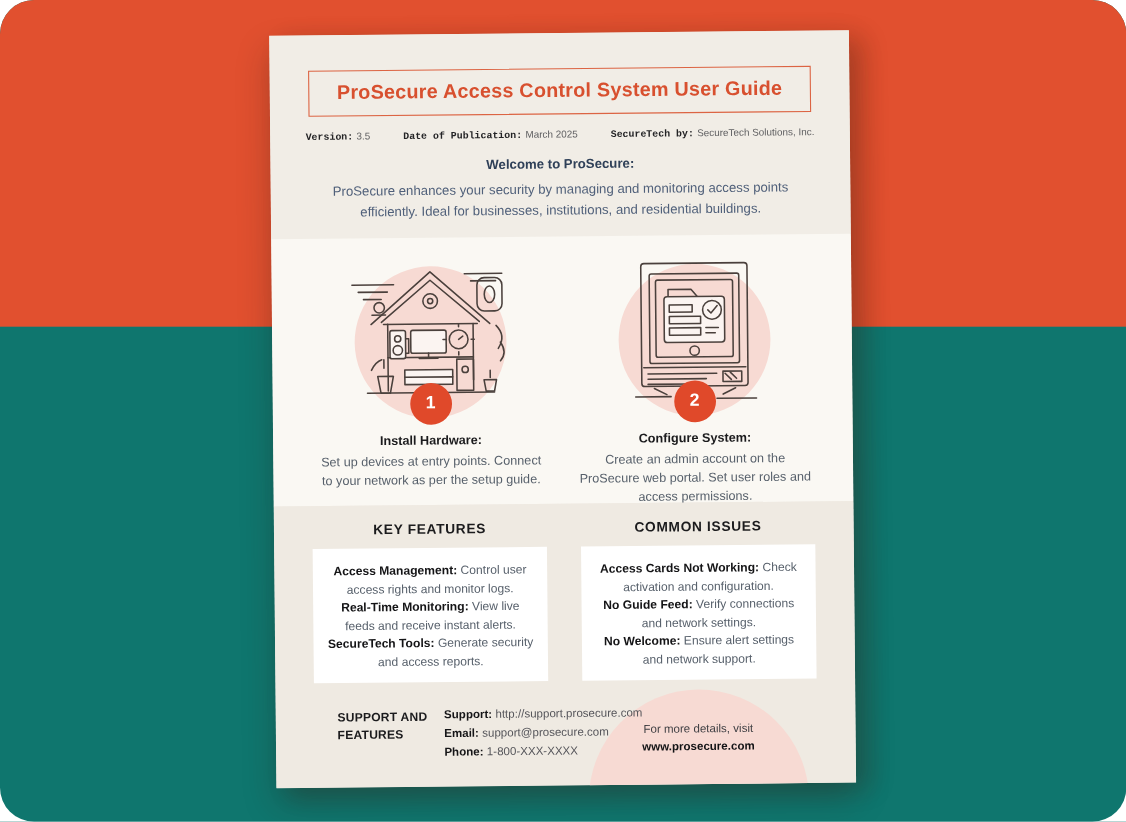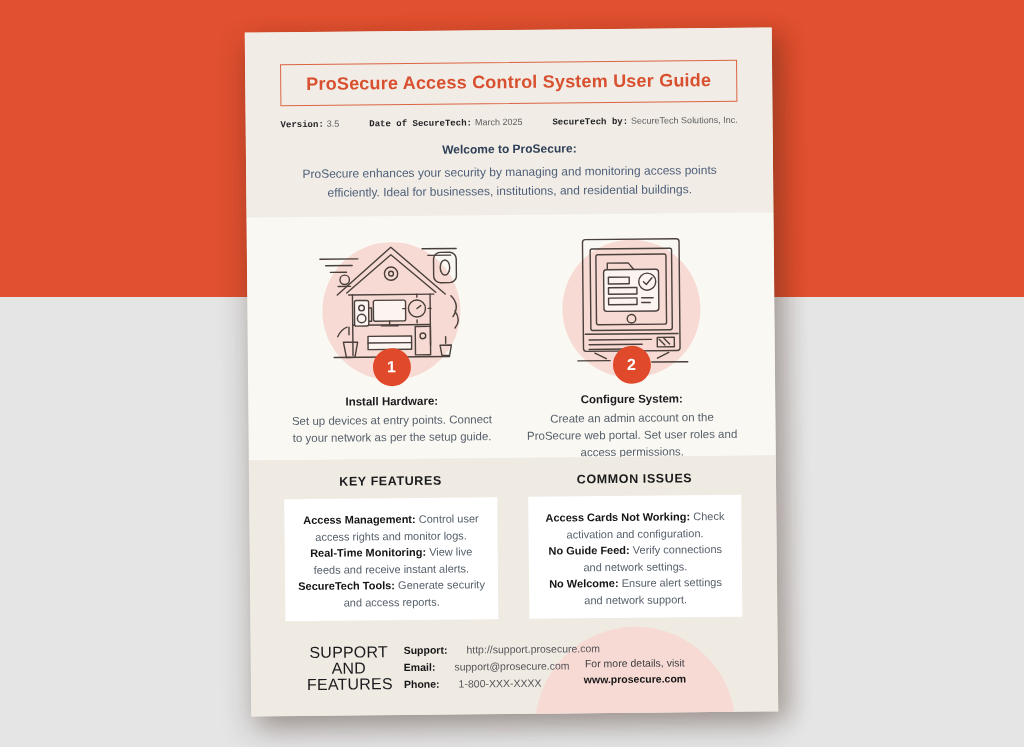--- a/index.html
+++ b/index.html
@@ -1,17 +1,17 @@
 <!DOCTYPE html>
 <html><head>
 <meta charset="utf-8">
 <style>
   html,body{margin:0;padding:0;}
   body{font-family:"Liberation Sans", sans-serif; -webkit-font-smoothing:antialiased;}
-  .canvas{position:relative;width:1024px;height:747px;background:#e5e5e5;overflow:hidden;}
+  .canvas{position:relative;width:1024px;height:747px;background:#0f766e;overflow:hidden;border-radius:31px;}
   .top-band{position:absolute;left:0;top:0;width:1024px;height:297px;background:#E1502F;}
 
   .page{
     position:absolute;left:248px;top:30px;width:527px;height:684px;
     background:#F1EDE6;transform:rotate(-0.55deg);transform-origin:50% 50%;
     box-shadow:0 14px 30px rgba(45,30,22,0.28), 14px 6px 22px rgba(60,25,12,0.20);
     overflow:hidden;
   }
   .sec-a{position:absolute;left:0;top:0;width:100%;height:185px;background:#F1EDE6;}
   .sec-b{position:absolute;left:0;top:185px;width:100%;height:243px;background:#FAF8F3;}
@@ -41,24 +41,24 @@
 
   
   .cols{display:grid;grid-template-columns:213px 213px;column-gap:31px;justify-content:center;padding-top:15px;}
   .col-head{text-align:center;font-size:12.5px;font-weight:700;letter-spacing:0.6px;color:#1B1B1D;}
   .card{margin-top:10px;background:#FFFFFF;height:122px;padding:13px 11px;box-sizing:border-box;text-align:center;}
   .card p{margin:0;font-size:11px;line-height:16.5px;color:#57606B;}
   .card b{color:#141416;font-weight:700;}
 
   
   .support{display:flex;justify-content:flex-start;padding:24px 0 0 56px;position:relative;z-index:2;}
-  .support-head{width:84px;text-align:center;font-size:16px;font-weight:400;line-height:16px;color:#1B1B1D;letter-spacing:0.2px;}
+  .support-head{width:84px;text-align:left;font-size:11px;font-weight:700;line-height:16px;color:#1B1B1D;letter-spacing:0.2px;}
   .support-list{margin-left:13px;}
   .support-list p{margin:0 0 5px;font-size:10.5px;color:#55555A;}
-  .support-list b{color:#151517;font-weight:700;margin-right:19px;}
+  .support-list b{color:#151517;font-weight:700;margin-right:3px;}
   .support-list .linkish{color:#55555A;text-decoration:none;}
 
   .note-circle{position:absolute;left:284px;top:598px;width:200px;height:200px;border-radius:50%;background:#F7DAD3;text-align:center;z-index:1;}
   .note-circle .l1{margin:30px 0 0;font-size:10.5px;color:#3E3E42;}
   .note-circle .l2{margin:4px 0 0;font-size:10.5px;font-weight:700;color:#131315;}
 
   svg .ln{fill:none;stroke:#4A403C;stroke-width:1.5;stroke-linecap:round;stroke-linejoin:round;}
   svg .fw{fill:#FBF4F1;stroke:#4A403C;stroke-width:1.5;stroke-linejoin:round;}
 </style>
 </head>
@@ -68,21 +68,21 @@
   <div class="top-band"></div>
 
   <div class="page">
 
     <div class="sec-a">
       <div class="title-box">
         <h1>ProSecure Access Control System User Guide</h1>
       </div>
       <div class="meta-row">
         <span><b>Version:</b><span>3.5</span></span>
-        <span><b>Date of SecureTech:</b><span>March 2025</span></span>
+        <span><b>Date of Publication:</b><span>March 2025</span></span>
         <span><b>SecureTech by:</b><span>SecureTech Solutions, Inc.</span></span>
       </div>
       <div class="welcome">
         <h2>Welcome to ProSecure:</h2>
         <p>ProSecure enhances your security by managing and monitoring access points efficiently. Ideal for businesses, institutions, and residential buildings.</p>
       </div>
     </div>
 
     <div class="sec-b">
       <div class="steps">

